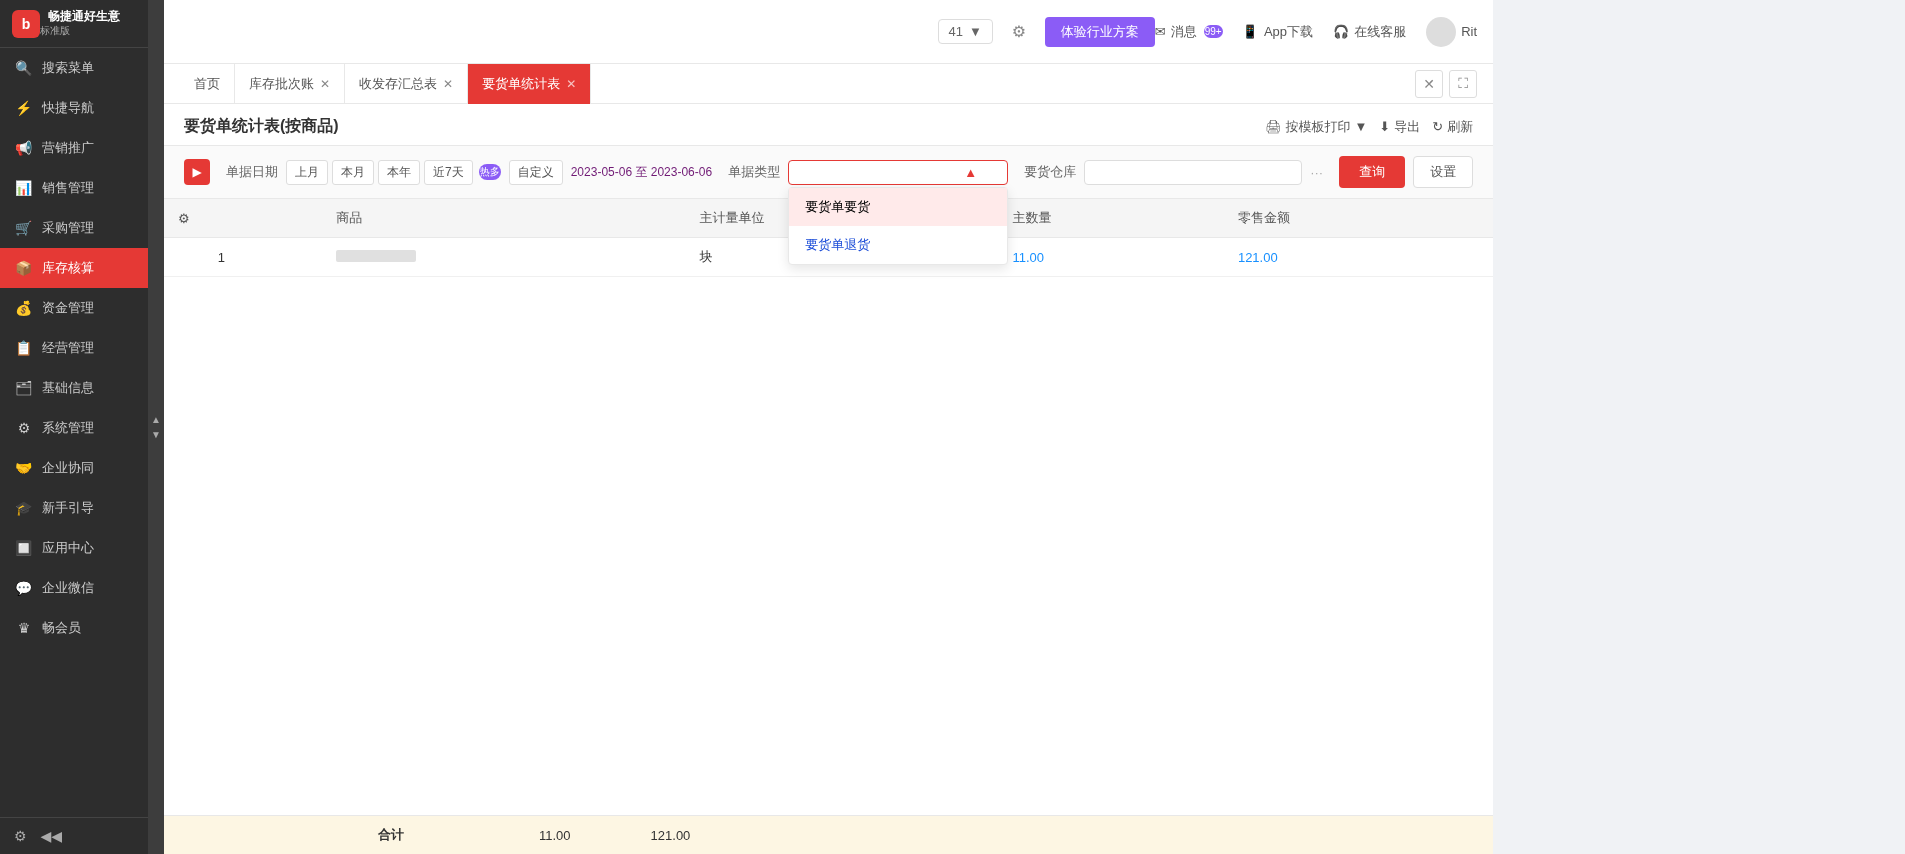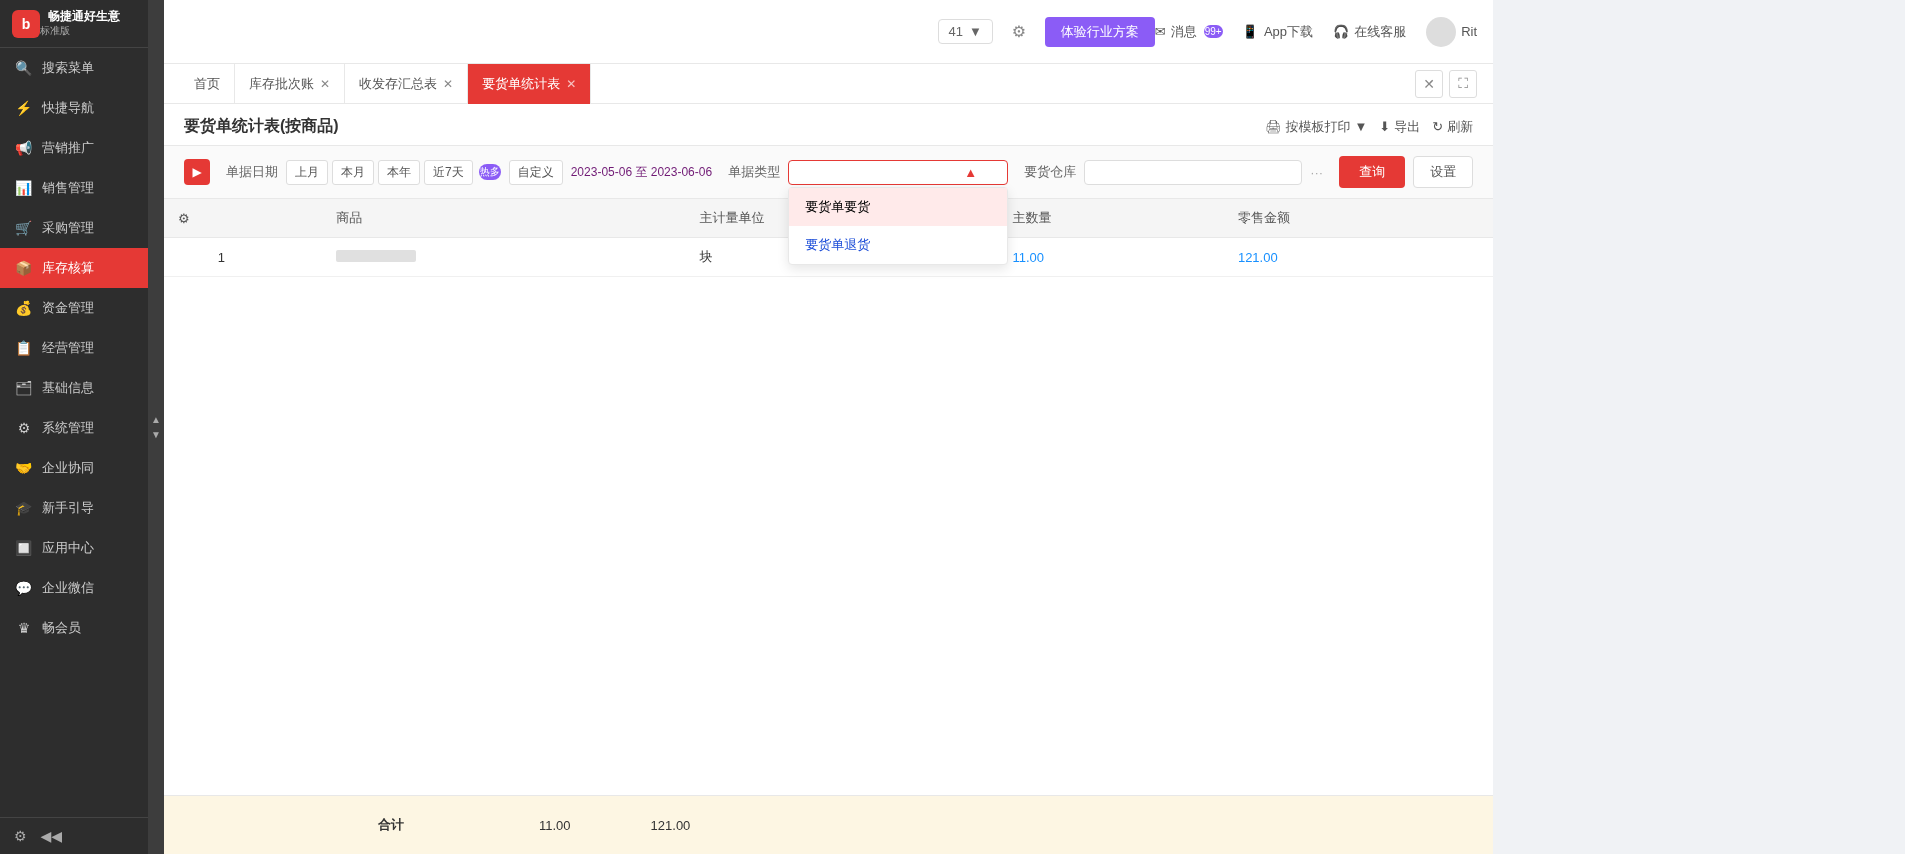--- a/index.html
+++ b/index.html
@@ -432,21 +432,21 @@
     }
     .link-text {
       color: #1890ff;
       cursor: pointer;
     }
 
     
     .table-footer {
       background: #fdf6e3;
       border-top: 1px solid #e8e8e8;
-      padding: 20px 14px;
+      padding: 10px 14px;
       display: flex;
       align-items: center;
       font-size: 13px;
       color: #333;
       flex-shrink: 0;
     }
     .footer-label { margin-left: 200px; font-weight: bold; }
     .footer-val1 { margin-left: 135px; }
     .footer-val2 { margin-left: 80px; }
   </style>

